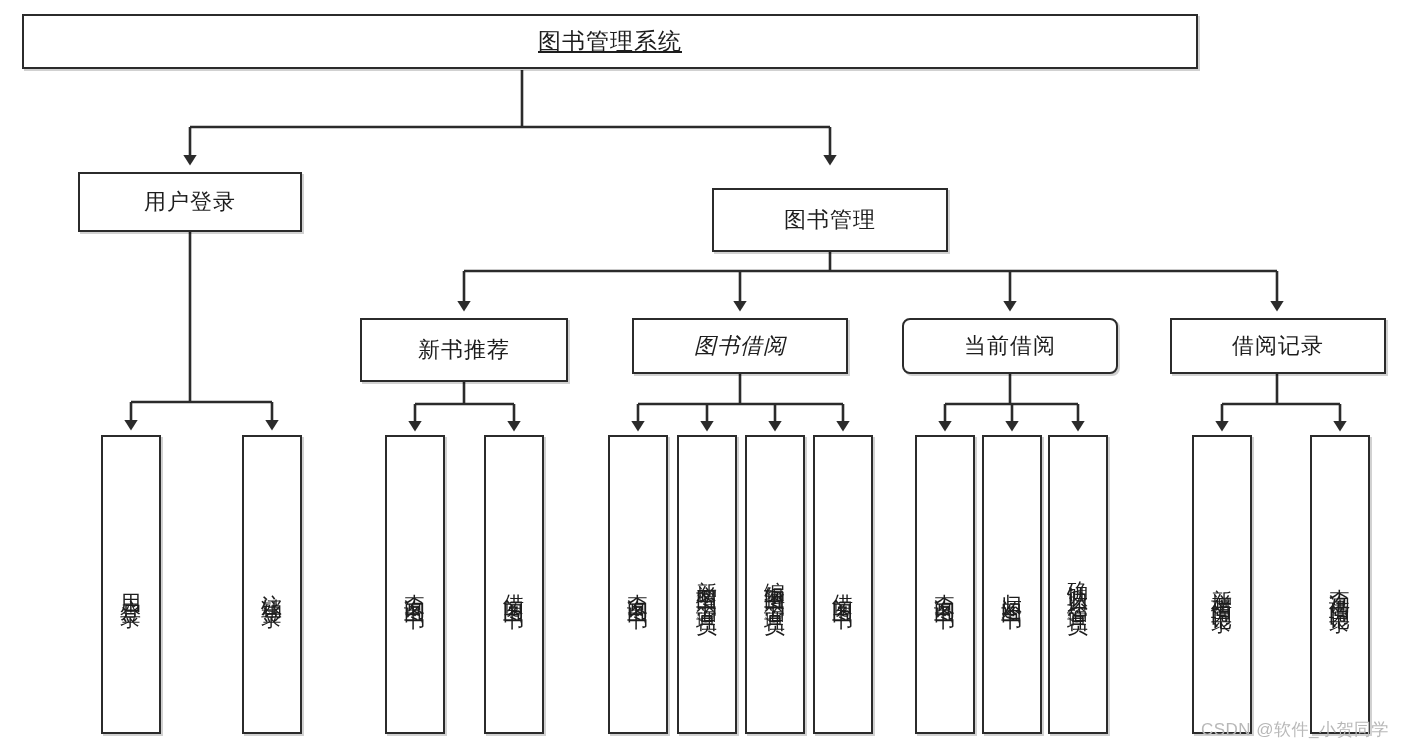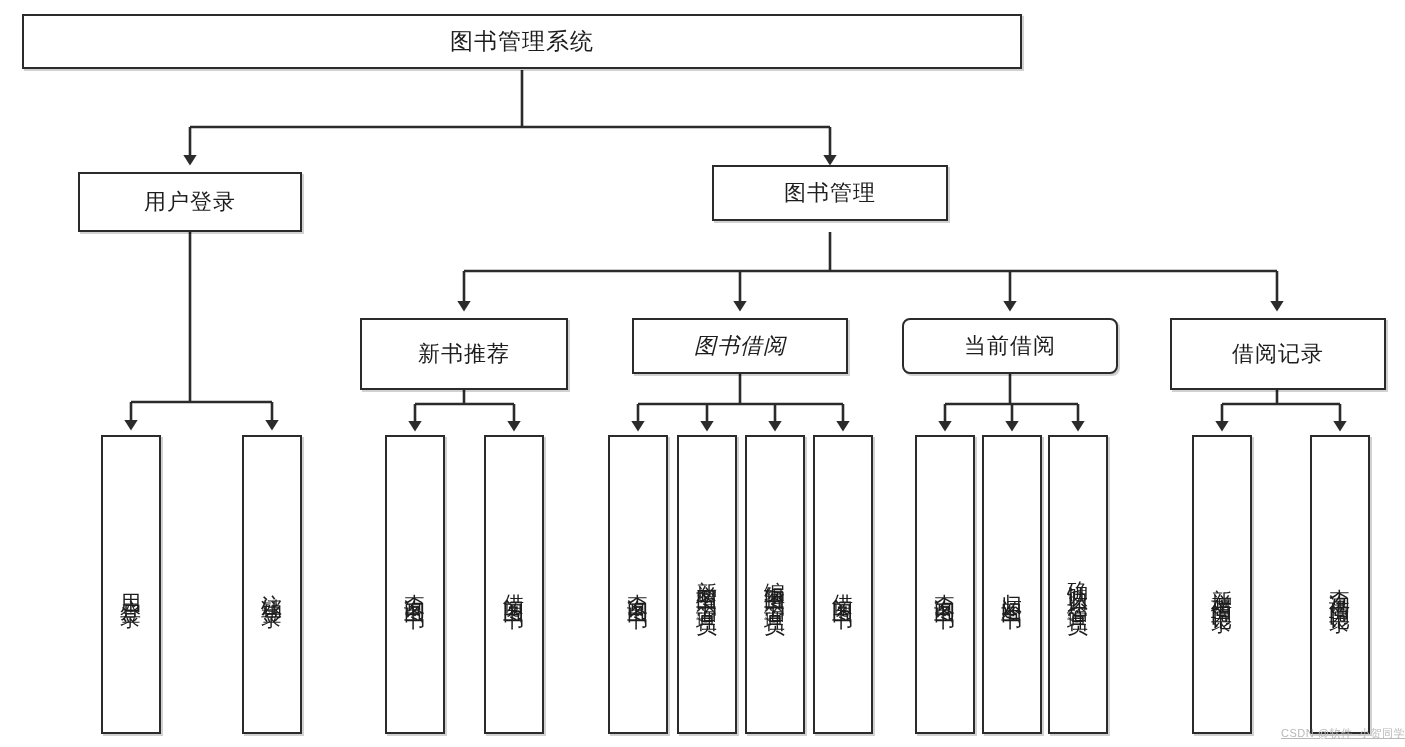--- a/index.html
+++ b/index.html
@@ -53,27 +53,26 @@
     padding-top: 4px;
   }
   .node.v .vtext {
     writing-mode: vertical-rl;
     text-orientation: upright;
     display: block;
     text-align: center;
   }
   .watermark {
     position: absolute;
-    right: 0;
+    right: 16px;
     bottom: 6px;
-    font-size: 11px;
+    font-size: 17px;
     color: #b8b8b8;
     letter-spacing: 0.5px;
     white-space: nowrap;
-    text-decoration: underline;
   }
 </style>
 </head>
 <body>
 
 <div id="canvas">
 
   <svg class="wires" viewBox="0 0 1405 747">
     <defs>
       <marker id="arrow" markerWidth="12" markerHeight="14" refX="1.5" refY="7" orient="auto" markerUnits="userSpaceOnUse">
@@ -118,41 +117,41 @@
       <path d="M1078,404 L1078,422" marker-end="url(#arrow)"></path>
 
       <path d="M1277,374 L1277,404"></path>
       <path d="M1222,404 L1340,404"></path>
       <path d="M1222,404 L1222,422" marker-end="url(#arrow)"></path>
       <path d="M1340,404 L1340,422" marker-end="url(#arrow)"></path>
 
     </g>
   </svg>
 
-  <div class="node h root" style="left:22px; top:14px; width:1000px; height:55px;">
+  <div class="node h root" style="left:22px; top:14px; width:1176px; height:55px;text-decoration:underline;">
     <span>图书管理系统</span>
   </div>
 
   <div class="node h" style="left:78px; top:172px; width:224px; height:60px;">
     <span>用户登录</span>
   </div>
-  <div class="node h" style="left:712px; top:165px; width:236px; height:56px;">
+  <div class="node h" style="left:712px; top:188px; width:236px; height:64px;">
     <span>图书管理</span>
   </div>
 
-  <div class="node h" style="left:360px; top:318px; width:208px; height:72px;">
+  <div class="node h" style="left:360px; top:318px; width:208px; height:64px;">
     <span>新书推荐</span>
   </div>
   <div class="node h" style="left:632px; top:318px; width:216px; height:56px;font-style:italic;">
     <span>图书借阅</span>
   </div>
   <div class="node h" style="left:902px; top:318px; width:216px; height:56px;border-radius:8px;">
     <span>当前借阅</span>
   </div>
-  <div class="node h" style="left:1170px; top:318px; width:216px; height:72px;">
+  <div class="node h" style="left:1170px; top:318px; width:216px; height:56px;">
     <span>借阅记录</span>
   </div>
 
   <div class="node v" style="left:101px; top:435px; width:60px; height:299px;">
     <span class="vtext">用户登录</span>
   </div>
   <div class="node v" style="left:242px; top:435px; width:60px; height:299px;">
     <span class="vtext">注销登录</span>
   </div>
 

